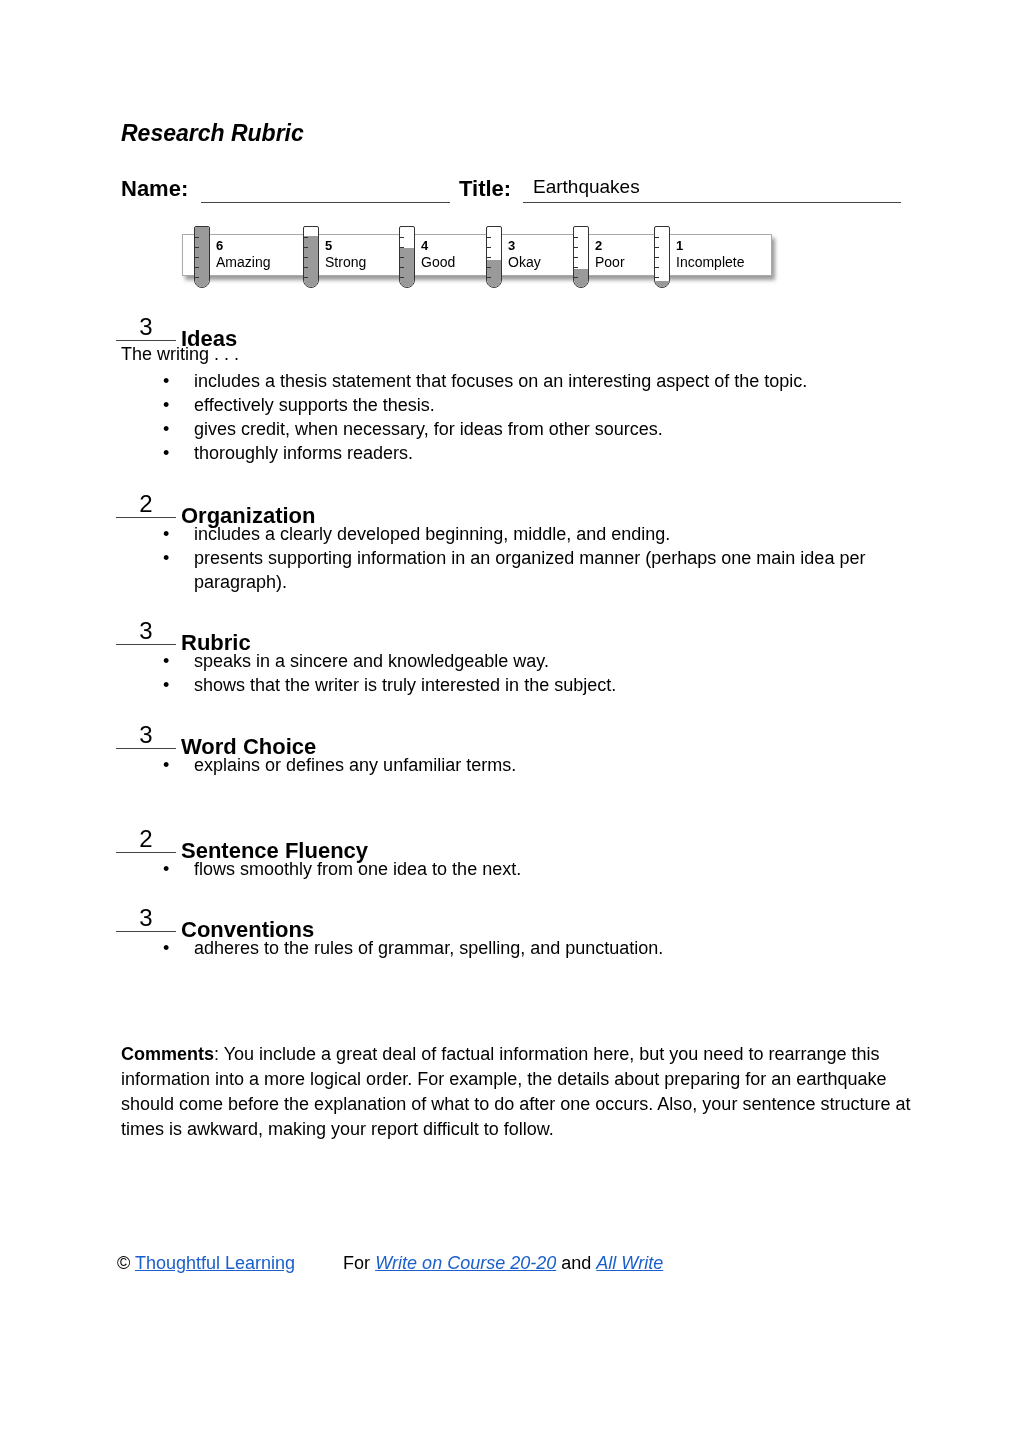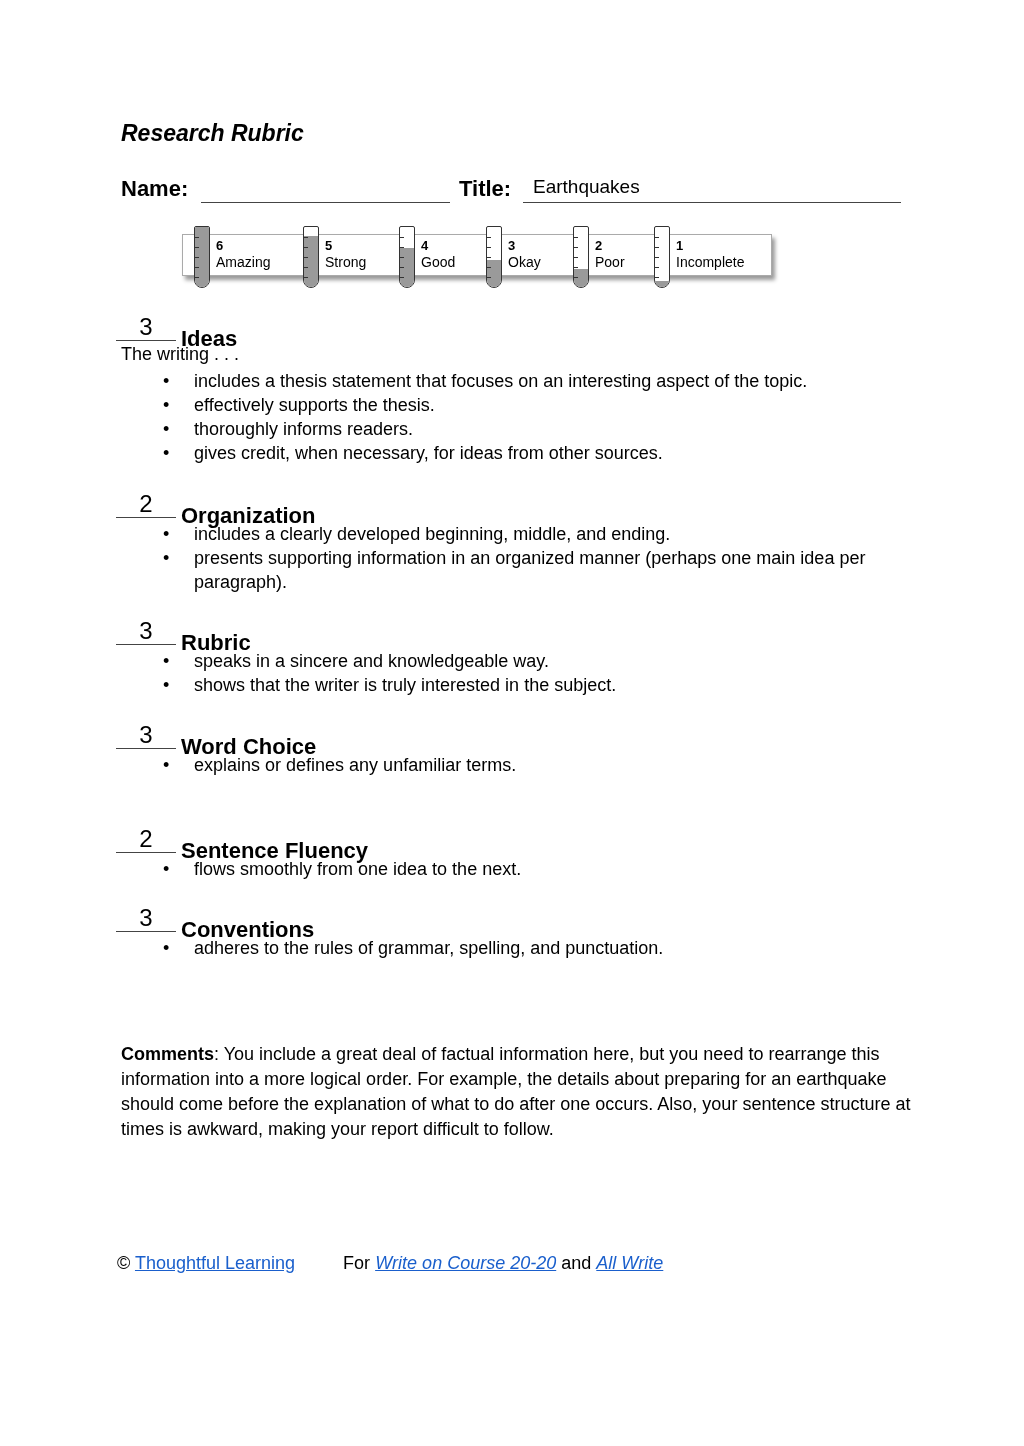--- a/index.html
+++ b/index.html
@@ -107,22 +107,22 @@
   </div>
 
   <div id="sections">
       <div class="section" style="top: 314px;">
         <div class="score">3</div>
         <div class="heading">Ideas</div>
         <div class="intro" style="top: 30px;">The writing . . .</div>
         <ul class="bul" style="top: 55px;">
           <li>includes a thesis statement that focuses on an interesting aspect of the topic.</li>
           <li>effectively supports the thesis.</li>
+          <li>gives credit, when necessary, for ideas from other sources.</li>
           <li>thoroughly informs readers.</li>
-          <li>gives credit, when necessary, for ideas from other sources.</li>
         </ul>
       </div>
       <div class="section" style="top: 491px;">
         <div class="score">2</div>
         <div class="heading">Organization</div>
         <ul class="bul" style="top: 31px;">
           <li>includes a clearly developed beginning, middle, and ending.</li>
           <li>presents supporting information in an organized manner (perhaps one main idea per paragraph).</li>
         </ul>
       </div>

